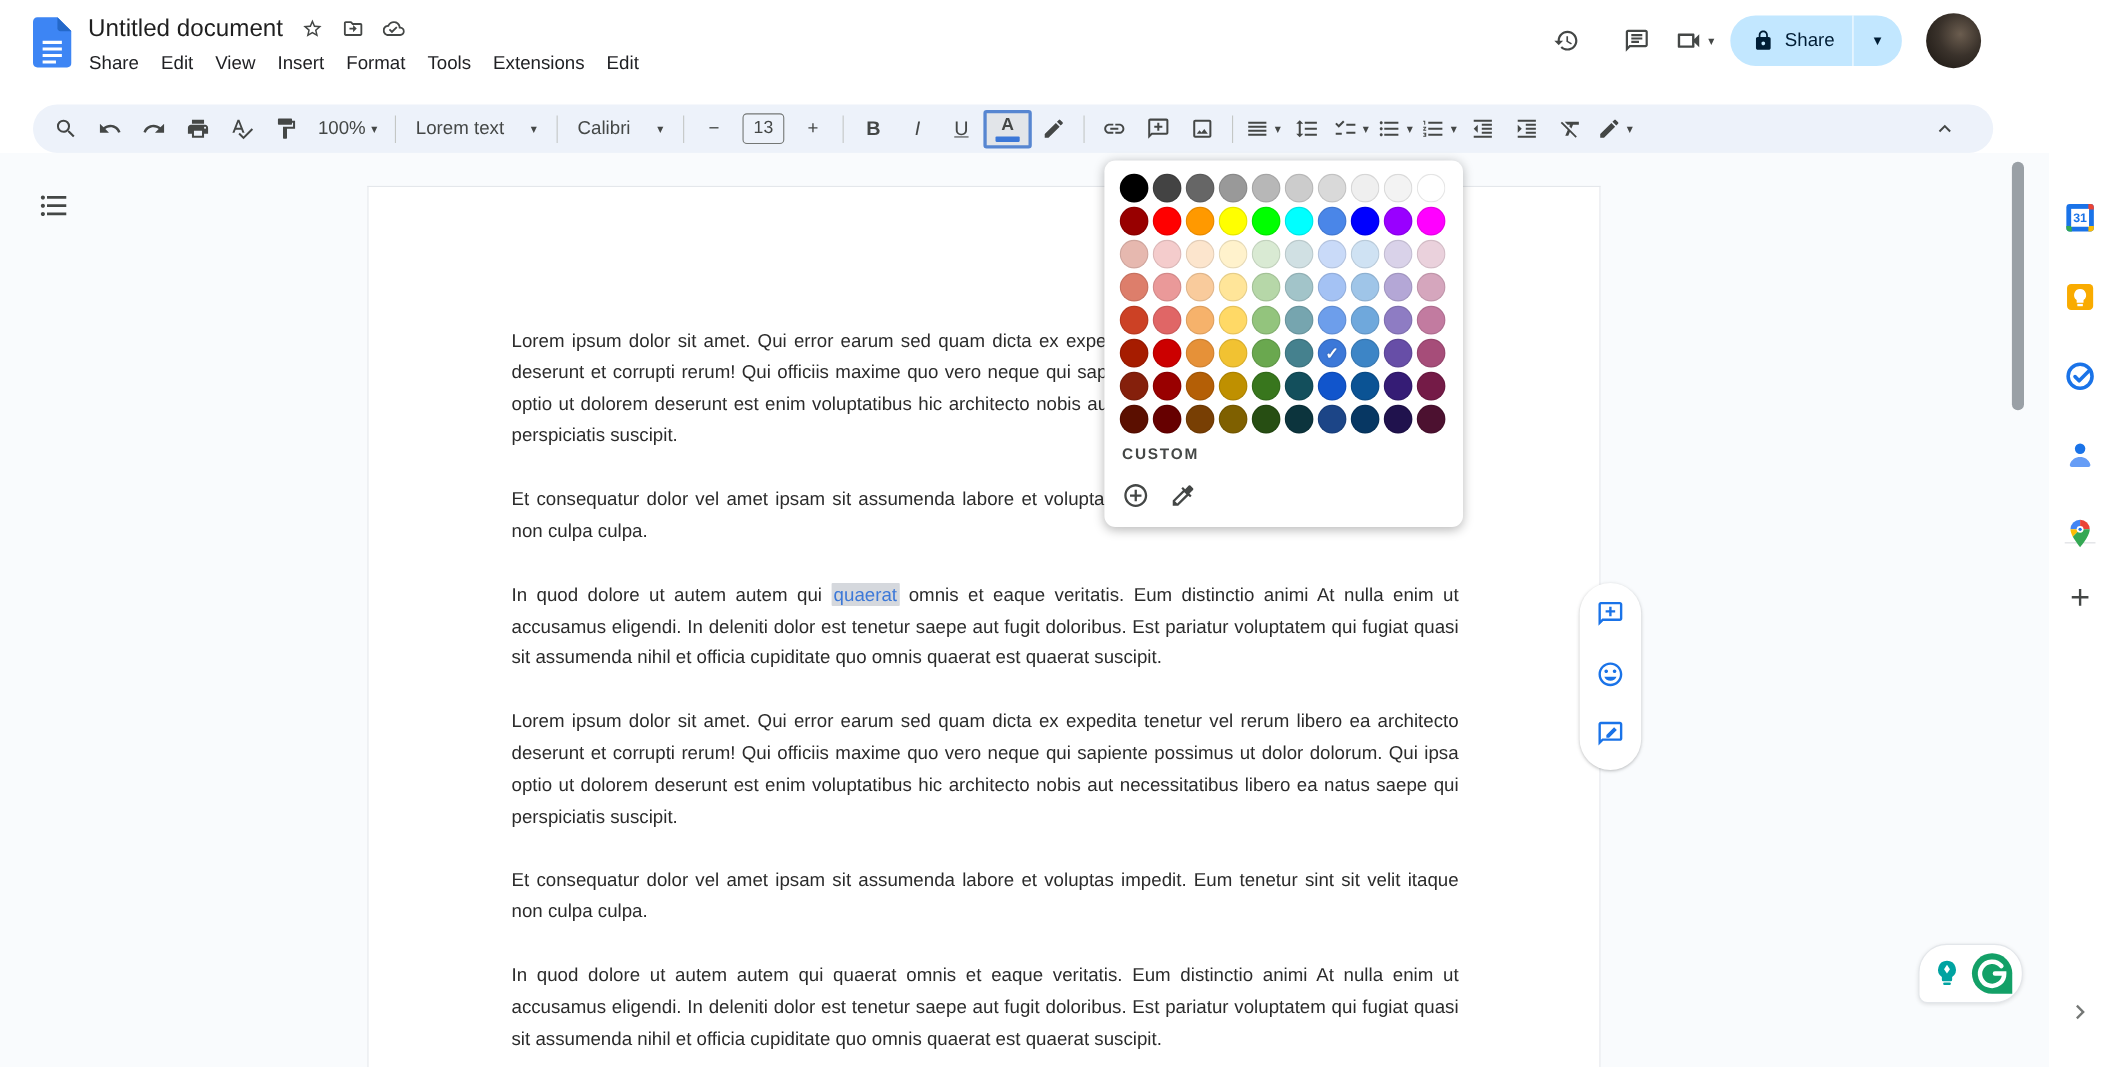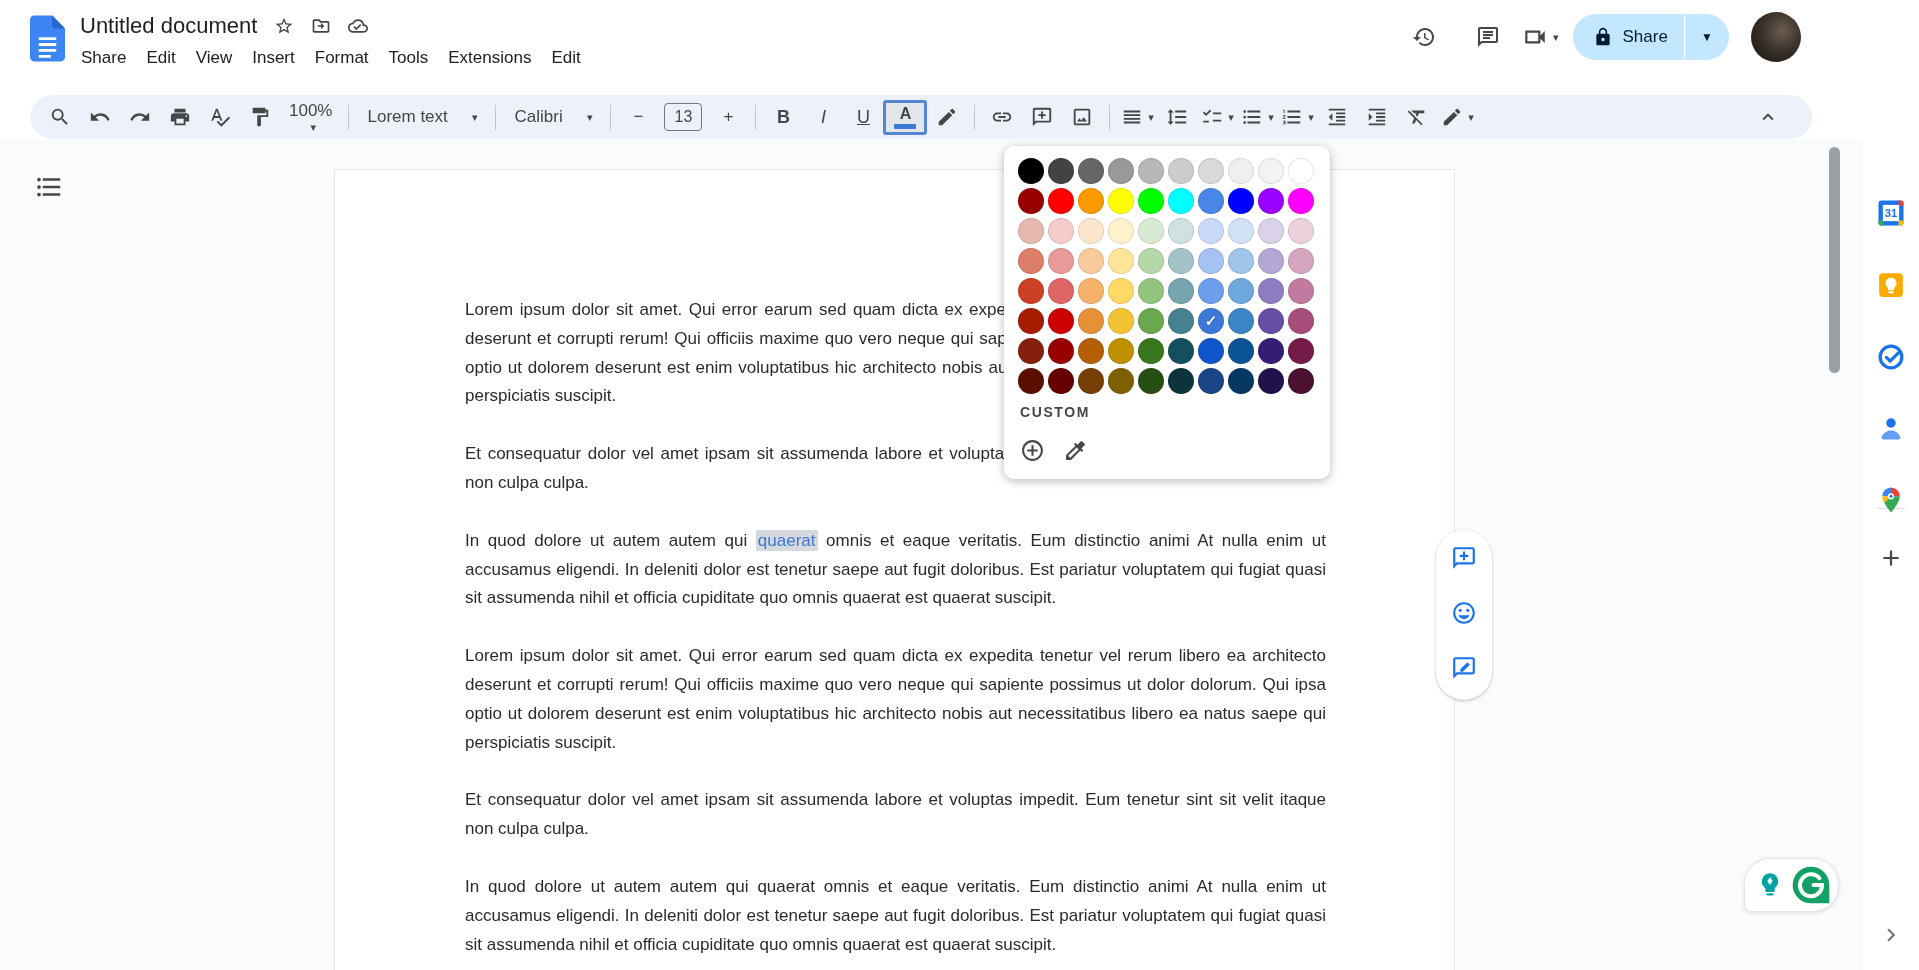--- a/index.html
+++ b/index.html
@@ -36,21 +36,21 @@
   
   .toolbar{position:absolute;left:30px;top:95px;width:1782px;height:44px;background:#edf2fa;
            border-radius:22px;display:flex;align-items:center;padding:0 10px;box-sizing:border-box;}
   .tb-btn{height:36px;min-width:40px;display:flex;align-items:center;justify-content:center;
           border-radius:4px;box-sizing:border-box;}
   .tb-div{width:1px;height:25px;background:#c4c7c5;margin:0 7px;flex:none;}
   .tb-label{font-size:17px;color:#444746;white-space:nowrap;}
   .st-bold{font-weight:700;font-size:18px;}
   .st-italic{font-style:italic;font-size:18px;font-weight:500;}
   .st-underline{text-decoration:underline;font-size:18px;}
-  [data-name="zoom-select"]{padding:0 9px;flex-direction:column;}
+  [data-name="zoom-select"]{padding:0 9px;}
   [data-name="styles-select"]{min-width:132px;justify-content:space-between;padding:0 11px;}
   [data-name="font-select"]{min-width:100px;justify-content:space-between;padding:0 11px;}
   .tb-box{width:38px;min-width:38px;height:28px;border:1px solid #747775;border-radius:4px;
           font-size:16px;color:#444746;display:flex;align-items:center;justify-content:center;margin:0 6px;}
   .tc-sel{border:3px solid #5786d1;background:#e2e5e9;border-radius:3px;width:44px;min-width:44px;height:35px;}
   .tc-wrap{display:flex;flex-direction:column;align-items:center;line-height:1;}
   .tc-a{font-size:16px;font-weight:600;color:#444746;}
   .tc-bar{width:22px;height:5px;border-radius:1px;margin-top:2px;}
   [data-name="hide-menus-button"]{margin-right:14px;}
 
@@ -77,21 +77,21 @@
   .custom-label{font-size:14px;font-weight:600;letter-spacing:1.6px;color:#444746;margin:10px 0 16px 2px;}
   .custom-row{display:flex;align-items:center;gap:18px;padding:2px 0 2px 2px;}
 
   
   .fab-pill{position:absolute;left:1436px;top:530px;width:56px;height:170px;background:#fff;border-radius:28px;
             box-shadow:0 1px 3px rgba(60,64,67,.35);display:flex;flex-direction:column;align-items:center;
             justify-content:space-between;padding:15px 0;box-sizing:border-box;z-index:40;}
   .fab-pill .ic{color:#1a73e8;width:26px;height:26px;}
 
   
-  .right-rail{position:absolute;right:0;top:90px;width:56px;bottom:0;background:#fff;}
+  .right-rail{position:absolute;right:0;top:75px;width:56px;bottom:0;background:#fff;}
   .rail-btn{position:absolute;left:50%;transform:translateX(-50%);width:34px;height:34px;
             display:flex;align-items:center;justify-content:center;}
   .rail-btn .ic{width:30px;height:30px;}
   .rail-div{position:absolute;left:14px;top:418px;width:28px;height:1px;background:#dadce0;}
   .rail-chevron{position:absolute;left:50%;transform:translateX(-50%);top:832px;width:26px;height:26px;color:#747775;}
 
   
   .grammarly{position:absolute;left:1744px;top:858px;height:54px;display:flex;align-items:center;gap:5px;
              background:#fff;border:1px solid #e3e6ea;border-radius:26px 26px 26px 8px;
              padding:0 5px 0 11px;box-shadow:0 1px 4px rgba(0,0,0,.12);z-index:40;box-sizing:border-box;}

